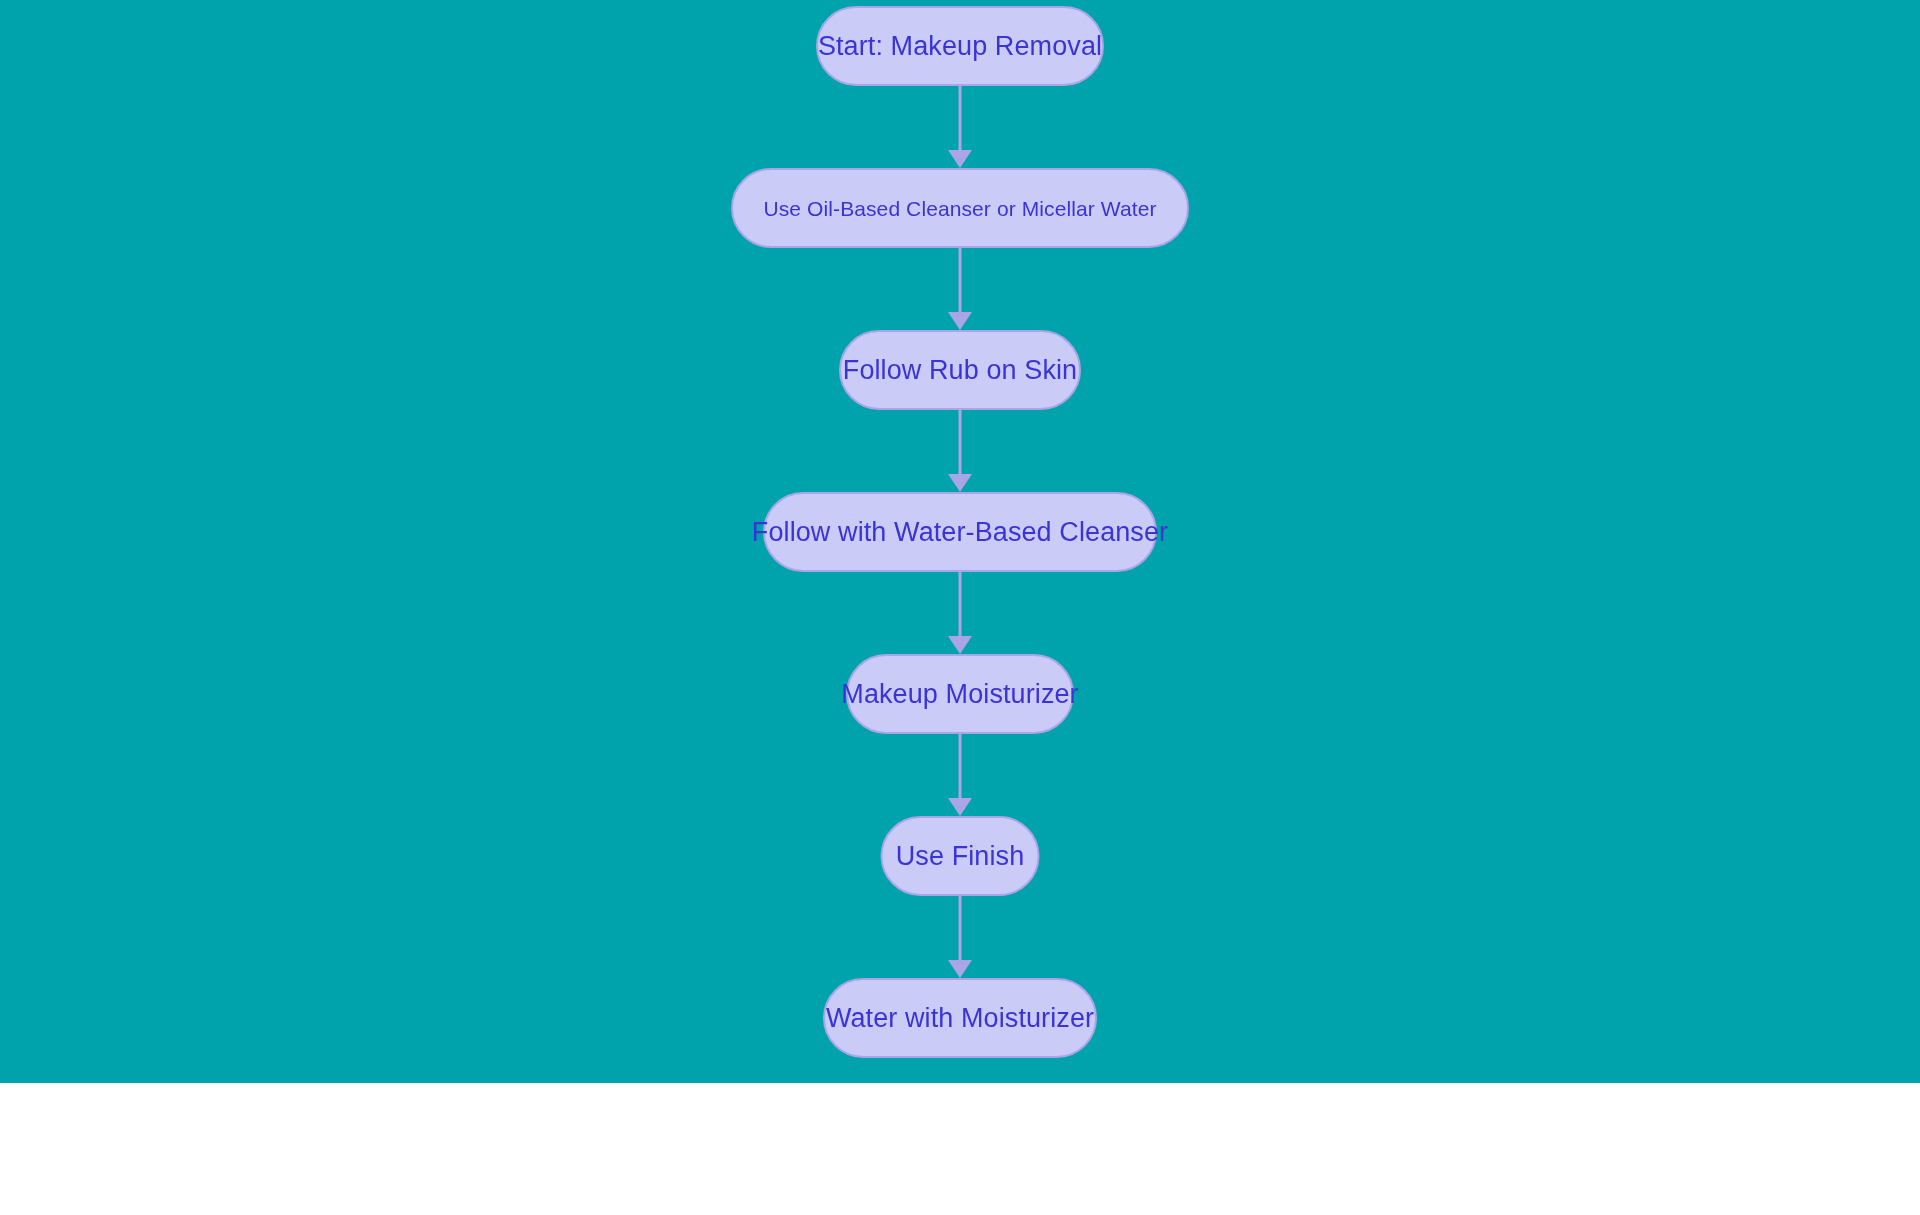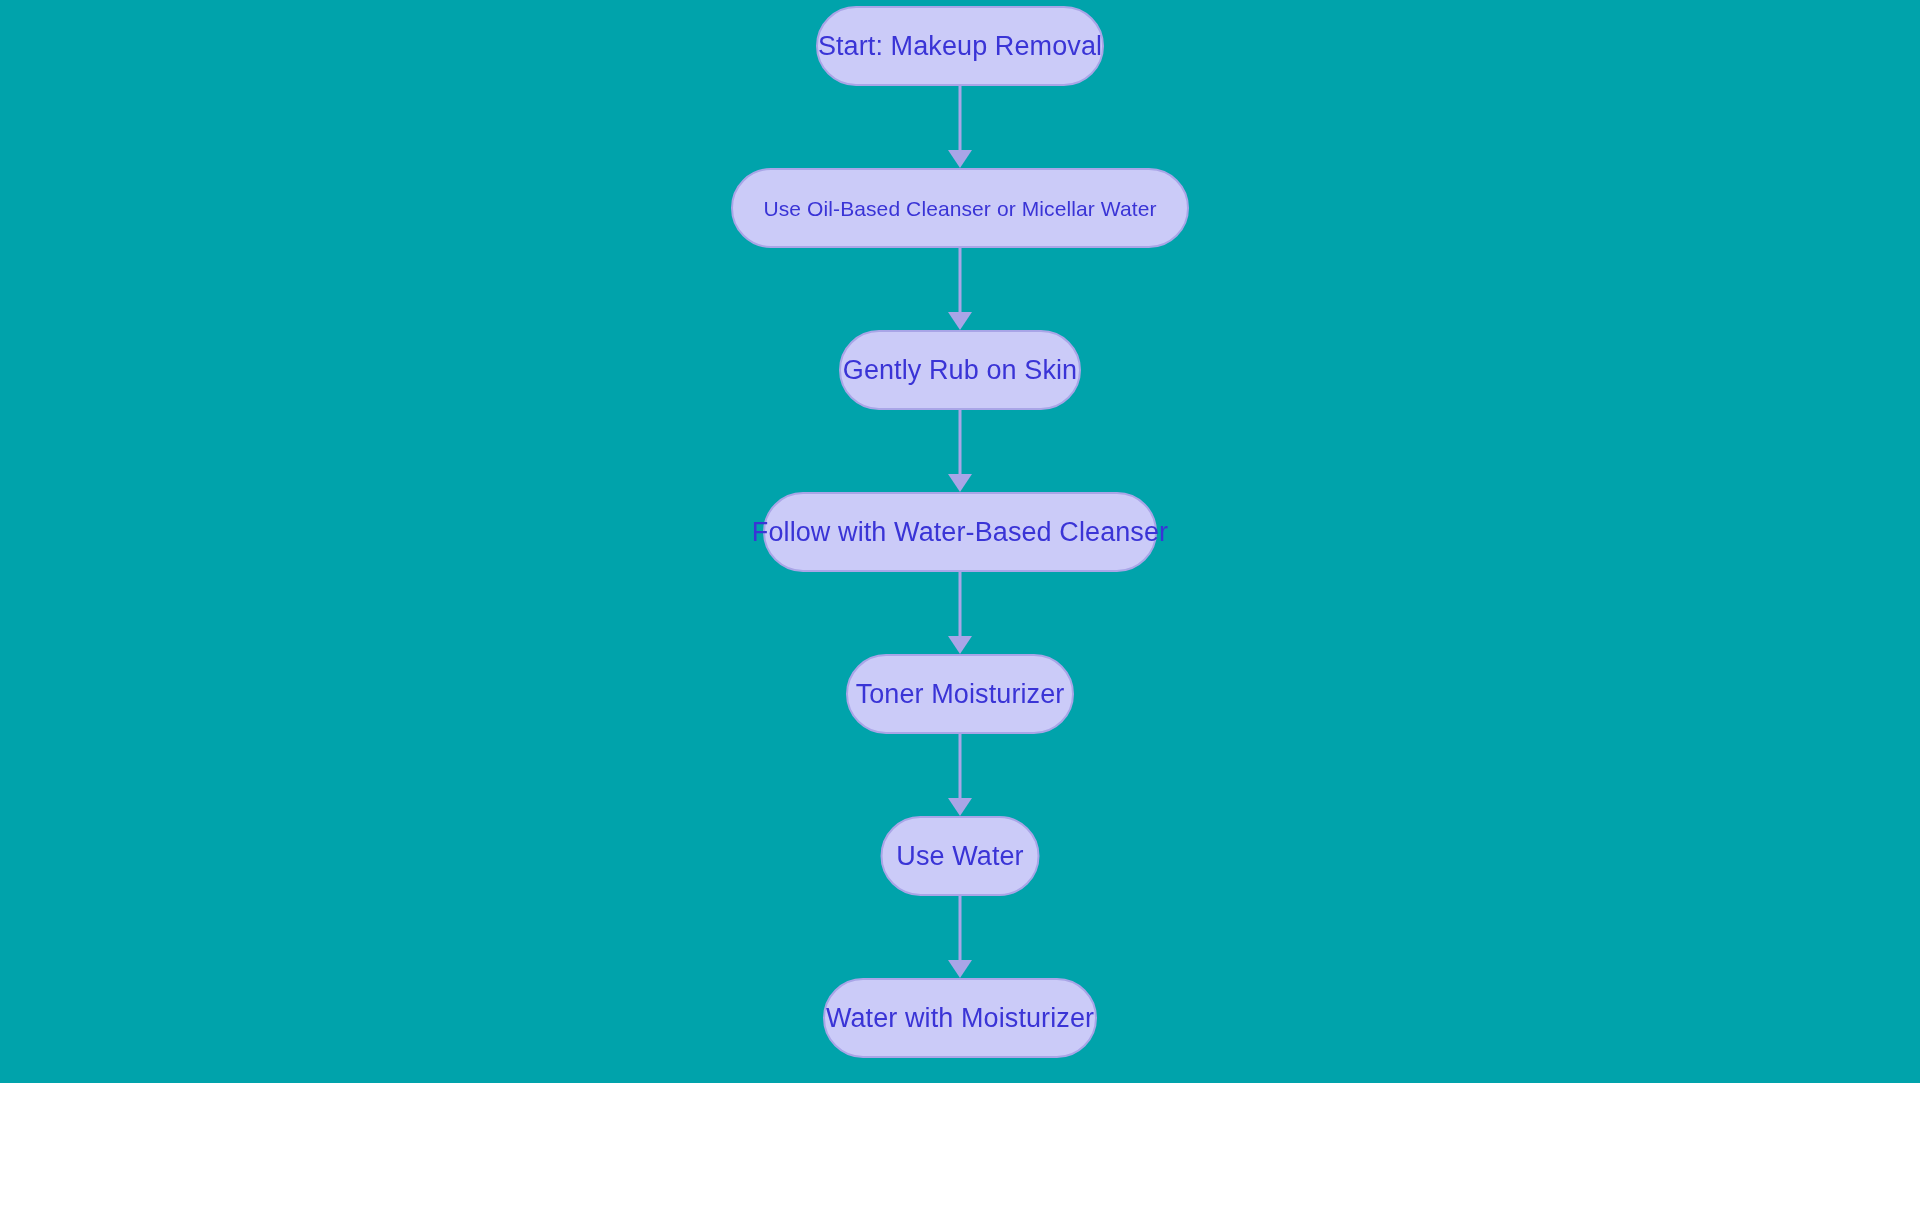--- a/index.html
+++ b/index.html
@@ -129,48 +129,48 @@
       <div class="node n2">
         <span class="node-label">Use Oil-Based Cleanser or Micellar Water</span>
       </div>
 
       <div class="edge e2">
         <span class="edge-line"></span>
         <span class="edge-head"></span>
       </div>
 
       <div class="node n3">
-        <span class="node-label">Gently Rub on Skin</span>
+        <span class="node-label">Follow Rub on Skin</span>
       </div>
 
       <div class="edge e3">
         <span class="edge-line"></span>
         <span class="edge-head"></span>
       </div>
 
       <div class="node n4">
         <span class="node-label">Follow with Water-Based Cleanser</span>
       </div>
 
       <div class="edge e4">
         <span class="edge-line"></span>
         <span class="edge-head"></span>
       </div>
 
       <div class="node n5">
-        <span class="node-label">Toner Moisturizer</span>
+        <span class="node-label">Makeup Moisturizer</span>
       </div>
 
       <div class="edge e5">
         <span class="edge-line"></span>
         <span class="edge-head"></span>
       </div>
 
       <div class="node n6">
-        <span class="node-label">Use Water</span>
+        <span class="node-label">Use Finish</span>
       </div>
 
       <div class="edge e6">
         <span class="edge-line"></span>
         <span class="edge-head"></span>
       </div>
 
       <div class="node n7">
         <span class="node-label">Water with Moisturizer</span>
       </div>

